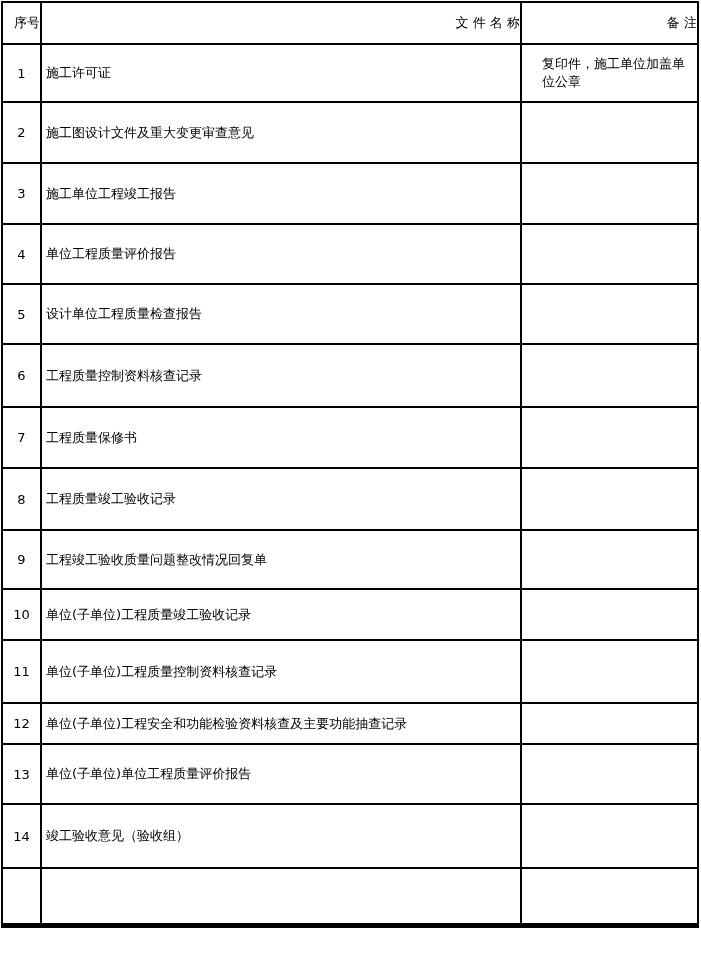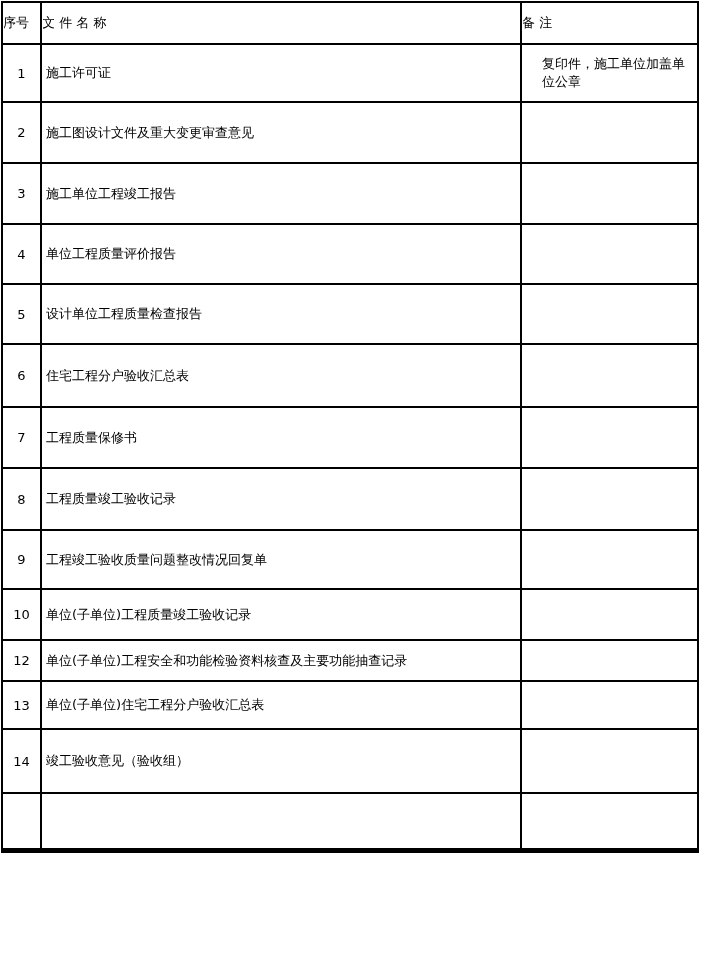--- a/index.html
+++ b/index.html
@@ -26,21 +26,21 @@
   col.c2 { width: 480px; }
   col.c3 { width: 177px; }
   th, td {
     border: 2px solid #000000;
     padding: 0;
     overflow: hidden;
     vertical-align: middle;
     font-weight: normal;
   }
   thead tr { height: 42px; }
-  th { text-align: left; border-radius: 9px; }
+  th { text-align: right; border-radius: 9px; }
   td.num {
     text-align: center;
   }
   td.name {
     text-align: left;
     padding-left: 4px;
     padding-right: 16px;
   }
   td.note {
     text-align: left;
@@ -91,21 +91,21 @@
         <td class="name">单位工程质量评价报告</td>
         <td class="note"></td>
       </tr>
       <tr style="height: 60px;">
         <td class="num">5</td>
         <td class="name">设计单位工程质量检查报告</td>
         <td class="note"></td>
       </tr>
       <tr style="height: 63px;">
         <td class="num">6</td>
-        <td class="name">住宅工程分户验收汇总表</td>
+        <td class="name">工程质量控制资料核查记录</td>
         <td class="note"></td>
       </tr>
       <tr style="height: 61px;">
         <td class="num">7</td>
         <td class="name">工程质量保修书</td>
         <td class="note"></td>
       </tr>
       <tr style="height: 62px;">
         <td class="num">8</td>
         <td class="name">工程质量竣工验收记录</td>
@@ -114,28 +114,33 @@
       <tr style="height: 59px;">
         <td class="num">9</td>
         <td class="name">工程竣工验收质量问题整改情况回复单</td>
         <td class="note"></td>
       </tr>
       <tr style="height: 51px;">
         <td class="num">10</td>
         <td class="name">单位(子单位)工程质量竣工验收记录</td>
         <td class="note"></td>
       </tr>
+      <tr style="height: 63px;">
+        <td class="num">11</td>
+        <td class="name">单位(子单位)工程质量控制资料核查记录</td>
+        <td class="note"></td>
+      </tr>
       <tr style="height: 41px;">
         <td class="num">12</td>
         <td class="name">单位(子单位)工程安全和功能检验资料核查及主要功能抽查记录</td>
         <td class="note"></td>
       </tr>
-      <tr style="height: 48px;">
+      <tr style="height: 60px;">
         <td class="num">13</td>
-        <td class="name">单位(子单位)住宅工程分户验收汇总表</td>
+        <td class="name">单位(子单位)单位工程质量评价报告</td>
         <td class="note"></td>
       </tr>
       <tr style="height: 64px;">
         <td class="num">14</td>
         <td class="name">竣工验收意见（验收组）</td>
         <td class="note"></td>
       </tr>
       <tr style="height: 57px;">
         <td class="num"></td>
         <td class="name"></td>

